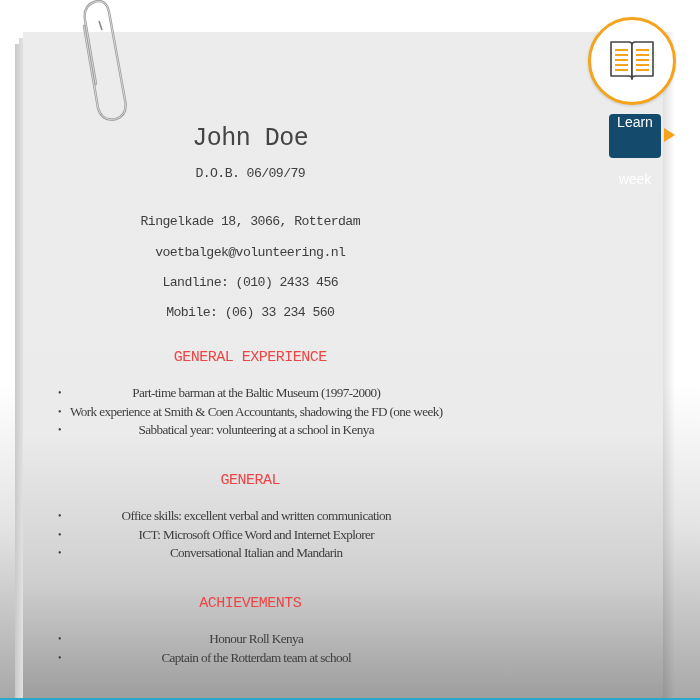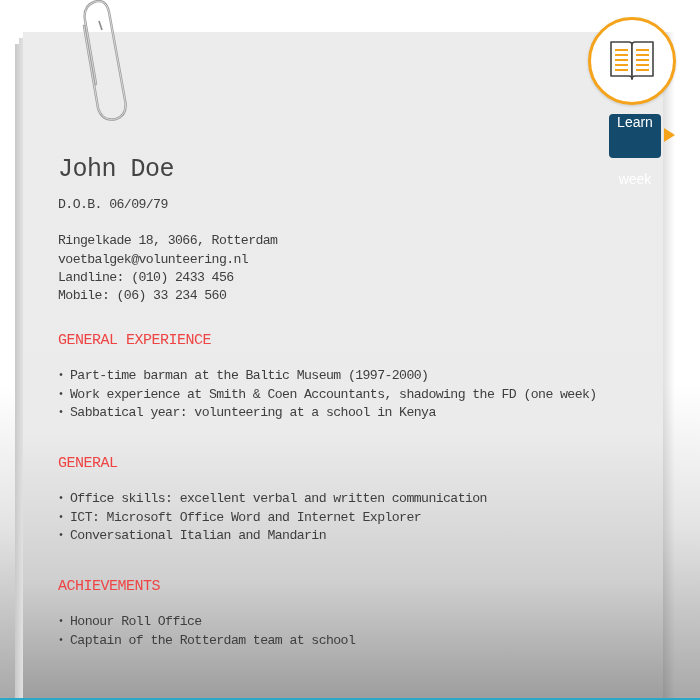--- a/index.html
+++ b/index.html
@@ -22,33 +22,33 @@
       background: linear-gradient(to bottom, #ececec 0%, #ebebeb 60%, #cfcfcf 82%, #9c9c9c 100%);
     }
     .paper-shadow-right {
       position: absolute; left: 663px; top: 32px; width: 12px; height: 670px;
       background: linear-gradient(to right, rgba(0,0,0,0.12), rgba(0,0,0,0));
     }
     .bottom-bar {
       position: absolute; left: 0; bottom: 0; width: 700px; height: 2px; background: #2ba8c6;
     }
     .paperclip { position: absolute; left: 76px; top: 0; width: 60px; height: 125px; }
-    .content { position: absolute; left: 58px; top: 155px; color: #3e3e3e; }
+    .content { position: absolute; left: 58px; top: 124px; color: #3e3e3e; text-align: center; }
     .name {
       font-family: "Liberation Mono", "DejaVu Sans Mono", monospace;
       font-size: 25px; margin: 0 0 12px 0; letter-spacing: -0.5px; color: #444;
       font-weight: normal;
     }
-    .line { font-size: 13.2px; line-height: 18.3px; letter-spacing: -0.6px; white-space: nowrap; }
+    .line { font-size: 13.2px; line-height: 18.3px; letter-spacing: -0.6px; white-space: nowrap; margin-top: 12px; }
     .gap { height: 18px; }
     .section-title {
       font-size: 15px; letter-spacing: -0.5px; margin: 0; font-weight: normal; color: #ef4444;
       line-height: 20px;
     }
-    ul { list-style: none; padding: 0; margin: 0; }
+    ul { list-style: none; padding: 0; margin: 0; font-family: Liberation Serif, serif; }
     li { font-size: 13.2px; line-height: 18.3px; letter-spacing: -0.6px; white-space: nowrap; position: relative; padding-left: 12px; }
     li::before { content: "•"; position: absolute; left: 0; font-size: 10px; top: 0; }
     .learn-widget { position: absolute; left: 588px; top: 17px; width: 100px; height: 145px; }
     .circle {
       position: absolute; left: 0; top: 0; width: 88px; height: 88px; border-radius: 50%;
       border: 3px solid #f5a31a; background: #ffffff; box-sizing: border-box;
       box-shadow: 0 1px 3px rgba(0,0,0,0.15);
       display: flex; align-items: center; justify-content: center;
     }
     .learn-btn {
@@ -101,21 +101,21 @@
     <ul>
       <li>Office skills: excellent verbal and written communication</li>
       <li>ICT: Microsoft Office Word and Internet Explorer</li>
       <li>Conversational Italian and Mandarin</li>
     </ul>
 
     <div style="height:32px"></div>
     <h2 class="section-title">ACHIEVEMENTS</h2>
     <div style="height:16px"></div>
     <ul>
-      <li>Honour Roll Office</li>
+      <li>Honour Roll Kenya</li>
       <li>Captain of the Rotterdam team at school</li>
     </ul>
   </div>
 
   <div class="learn-widget">
     <div class="circle">
       <svg width="48" height="44" viewBox="0 0 48 44">
         <path d="M3 3 H21 Q24 3 24 6 V40 Q24 37 21 37 H3 Z" fill="#fff" stroke="#444" stroke-width="1.6" stroke-linejoin="round"></path>
         <path d="M45 3 H27 Q24 3 24 6 V40 Q24 37 27 37 H45 Z" fill="#fff" stroke="#444" stroke-width="1.6" stroke-linejoin="round"></path>
         <g stroke="#f5a31a" stroke-width="2">

